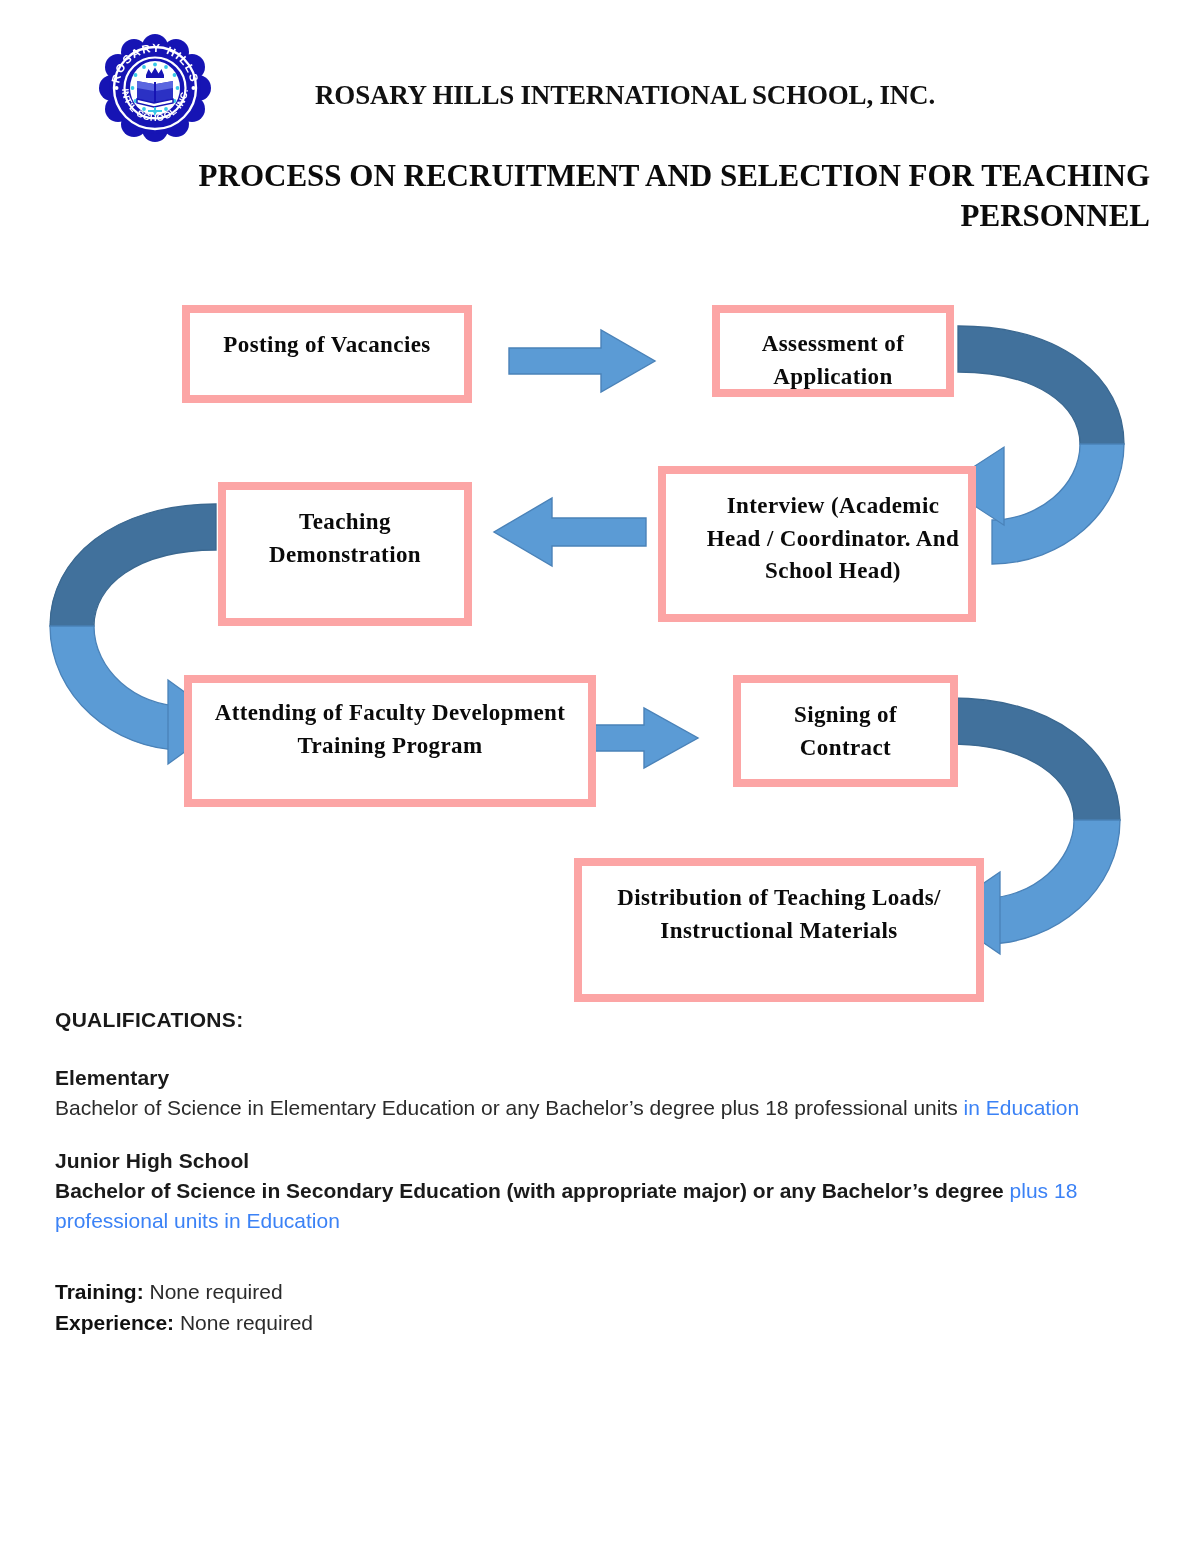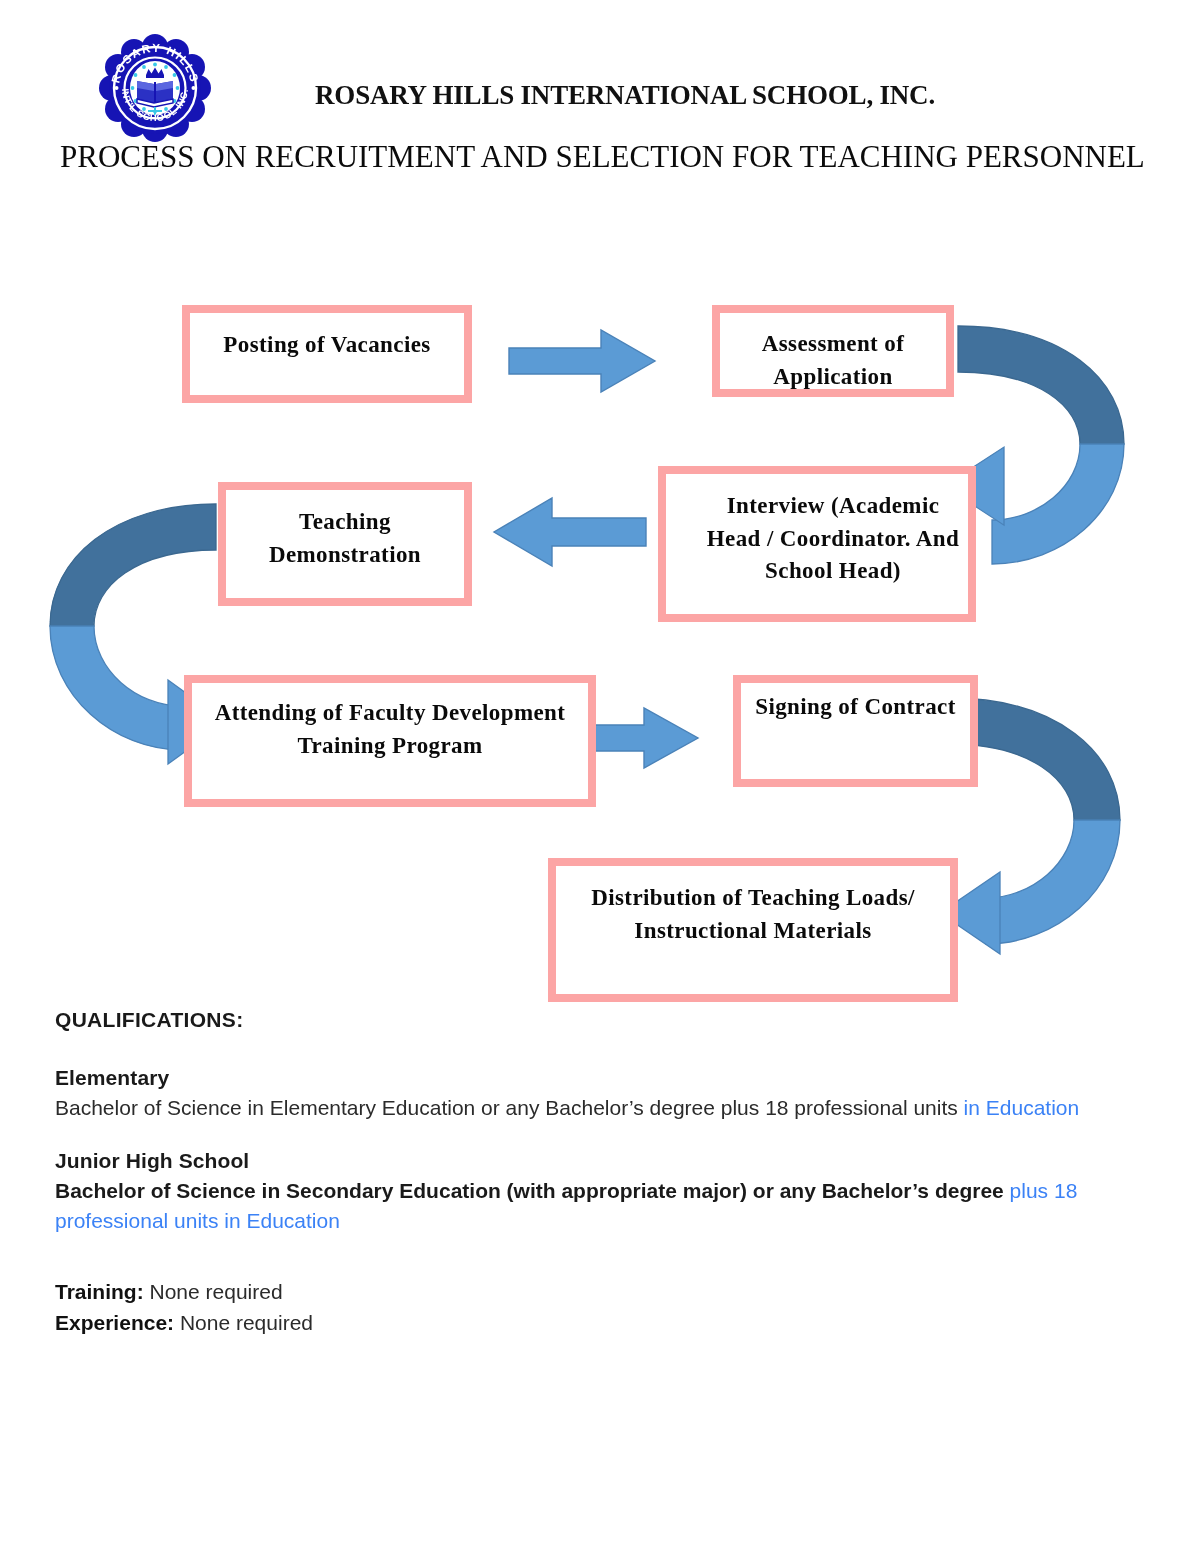--- a/index.html
+++ b/index.html
@@ -19,24 +19,24 @@
 
   #school-name{
     position:absolute;left:230px;top:80px;width:790px;
     text-align:center;
     font-family:"Liberation Serif", serif;
     font-weight:bold;font-size:27px;letter-spacing:-0.2px;
     color:#111;white-space:nowrap;
   }
 
   #doc-title{
-    position:absolute;left:60px;top:137px;width:1090px;
-    text-align:left;
+    position:absolute;left:60px;top:156px;width:1090px;
+    text-align:right;
     font-family:"Liberation Serif", serif;
-    font-weight:normal;font-size:31px;line-height:1.28;
+    font-weight:bold;font-size:31px;line-height:1.28;
     color:#0b0b0b;
   }
 
   
   #flowchart{position:absolute;left:0;top:0;width:1200px;height:1010px;}
 
   .fc-box{
     position:absolute;
     border:8px solid #fca5a5;
     background:#ffffff;
@@ -51,25 +51,25 @@
   .fc-box .fc-txt{
     font-size:23px;line-height:1.42;
     letter-spacing:0.4px;
     padding:0 8px;
     width:100%;
   }
 
   
   #box-posting      {left:182px; top:305px; width:290px; height:98px;  padding-top:16px;}
   #box-assessment   {left:712px; top:305px; width:242px; height:92px;  padding-top:15px;}
-  #box-teachdemo    {left:218px; top:482px; width:254px; height:124px; padding-top:16px;}
+  #box-teachdemo    {left:218px; top:482px; width:254px; height:144px; padding-top:16px;}
   #box-interview    {left:658px; top:466px; width:318px; height:156px; padding-top:16px;padding-left:32px;}
   #box-training     {left:184px; top:675px; width:412px; height:132px; padding-top:14px;}
-  #box-signing      {left:733px; top:675px; width:245px; height:112px; padding-top:8px;}
-  #box-distribution {left:548px; top:858px; width:410px; height:144px; padding-top:16px;}
+  #box-signing      {left:733px; top:675px; width:225px; height:112px; padding-top:16px;}
+  #box-distribution {left:574px; top:858px; width:410px; height:144px; padding-top:16px;}
 
   
   .arrow-straight{position:absolute;z-index:2;}
   .arrow-straight svg{display:block;overflow:visible;}
 
   #arrow-posting-to-assessment{left:509px;top:330px;width:146px;height:62px;}
   #arrow-interview-to-demo   {left:494px;top:498px;width:152px;height:68px;}
   #arrow-training-to-signing {left:556px;top:708px;width:142px;height:60px;}
 
   

